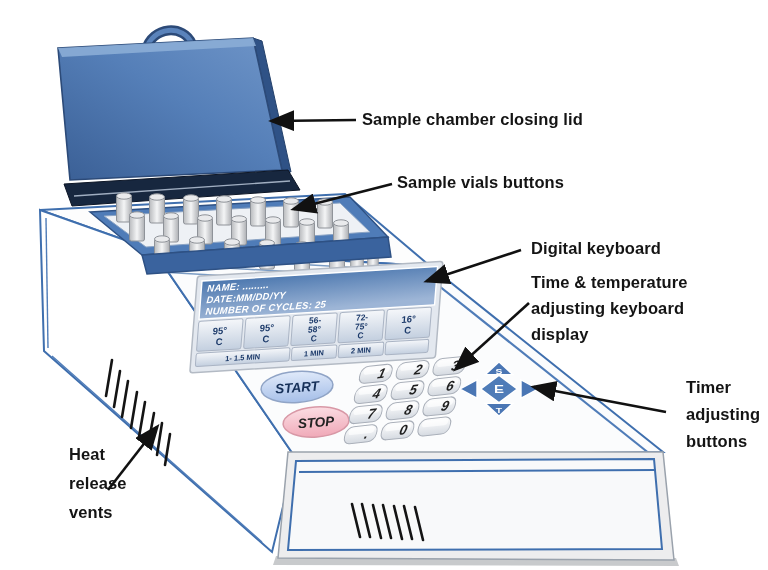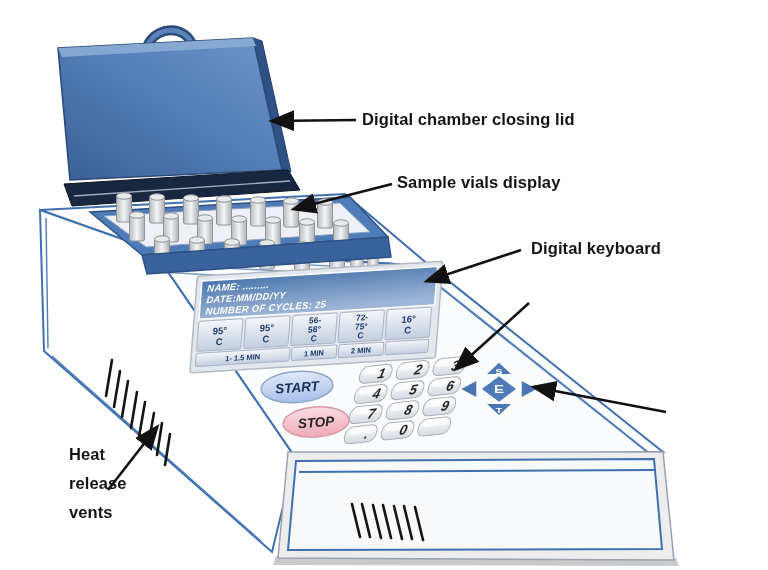--- a/index.html
+++ b/index.html
@@ -263,20 +263,26 @@
   <g stroke="#111" stroke-width="2.6">
     <line x1="356" y1="120" x2="272" y2="121" marker-end="url(#ah)"></line>
     <line x1="392" y1="184" x2="294" y2="209" marker-end="url(#ah)"></line>
     <line x1="521" y1="250" x2="427" y2="281" marker-end="url(#ah)"></line>
     <line x1="529" y1="303" x2="456" y2="369" marker-end="url(#ah)"></line>
     <line x1="666" y1="412" x2="534" y2="387" marker-end="url(#ah)"></line>
     <line x1="108" y1="490" x2="157" y2="427" marker-end="url(#ah)"></line>
   </g>
 </svg>
 
-<div class="lbl" id="lbl-lid">Digital chamber closing lid</div>
-<div class="lbl" id="lbl-vials">Sample vials display</div>
+<div class="lbl" id="lbl-lid">Sample chamber closing lid</div>
+<div class="lbl" id="lbl-vials">Sample vials buttons</div>
 <div class="lbl" id="lbl-display">Digital keyboard</div>
+<div class="lbl" id="lbl-keyboard">Time &amp; temperature
+adjusting keyboard
+display</div>
+<div class="lbl" id="lbl-timer">Timer
+adjusting
+buttons</div>
 <div class="lbl" id="lbl-vents">Heat
 release
 vents</div>
 
 </div>
 
 </body></html>

